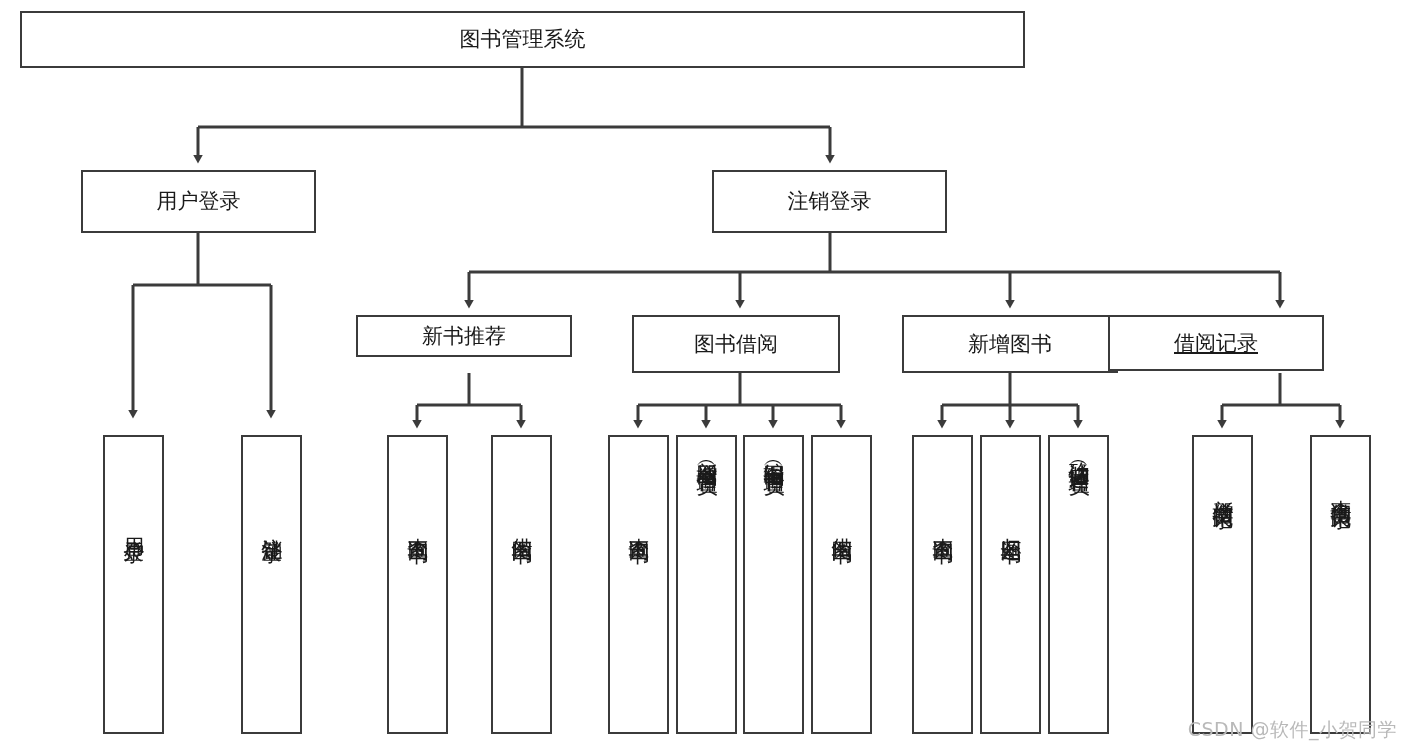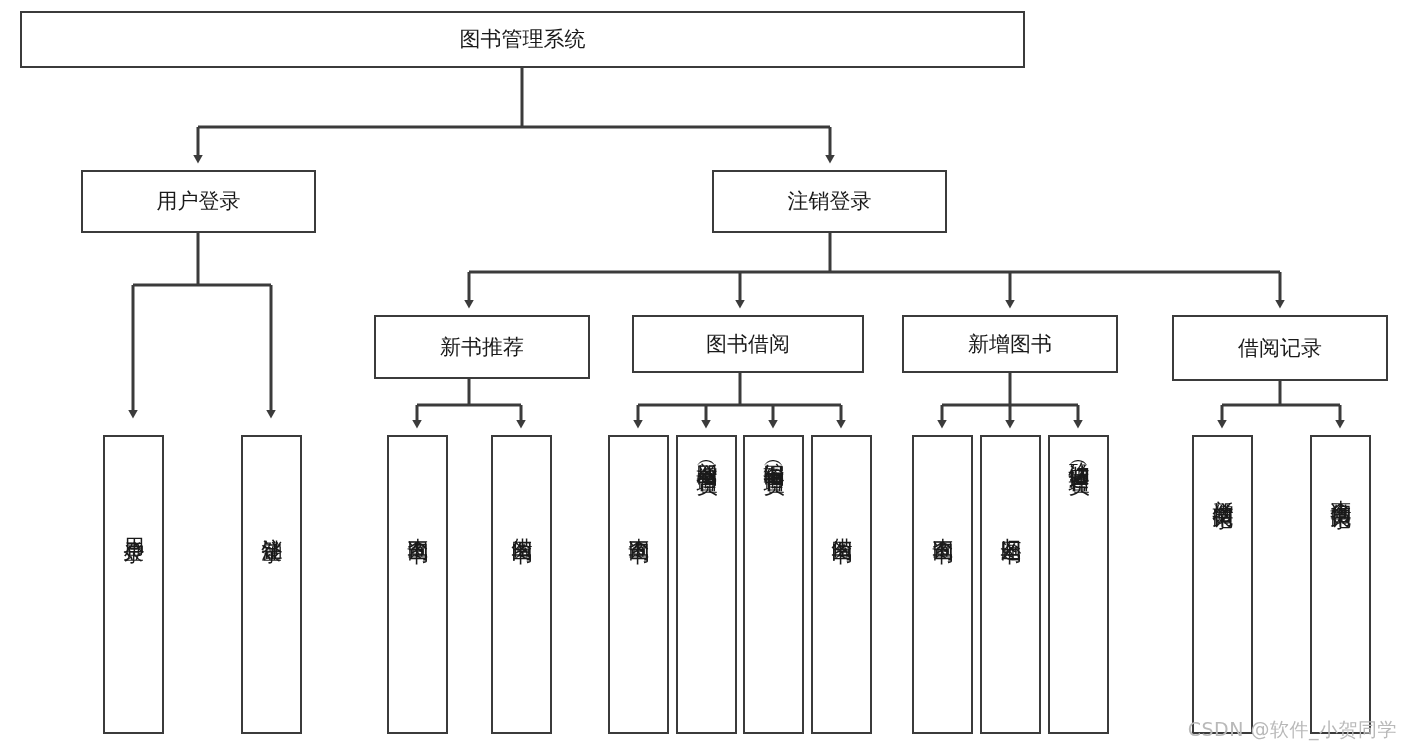--- a/index.html
+++ b/index.html
@@ -129,30 +129,30 @@
     <span class="label">图书管理系统</span>
   </div>
 
   <div class="node horiz" style="left:81px; top:170px; width:235px; height:63px;">
     <span class="label">用户登录</span>
   </div>
   <div class="node horiz" style="left:712px; top:170px; width:235px; height:63px;">
     <span class="label">注销登录</span>
   </div>
 
-  <div class="node horiz" style="left:374px; top:315px; width:216px; height:64px;">
+  <div class="node horiz" style="left:356px; top:315px; width:216px; height:42px;">
     <span class="label">新书推荐</span>
   </div>
-  <div class="node horiz" style="left:632px; top:315px; width:232px; height:58px;">
+  <div class="node horiz" style="left:632px; top:315px; width:208px; height:58px;">
     <span class="label">图书借阅</span>
   </div>
   <div class="node horiz" style="left:902px; top:315px; width:216px; height:58px;">
     <span class="label">新增图书</span>
   </div>
-  <div class="node horiz" style="left:1172px; top:315px; width:216px; height:66px;">
+  <div class="node horiz" style="left:1108px; top:315px; width:216px; height:56px;text-decoration:underline;">
     <span class="label">借阅记录</span>
   </div>
 
   <div class="node vert" style="left:103px; top:435px; width:61px; height:299px; padding-top:84px;">
     <span class="label">用户登录</span>
   </div>
   <div class="node vert" style="left:241px; top:435px; width:61px; height:299px; padding-top:84px;">
     <span class="label">注销登录</span>
   </div>
 

